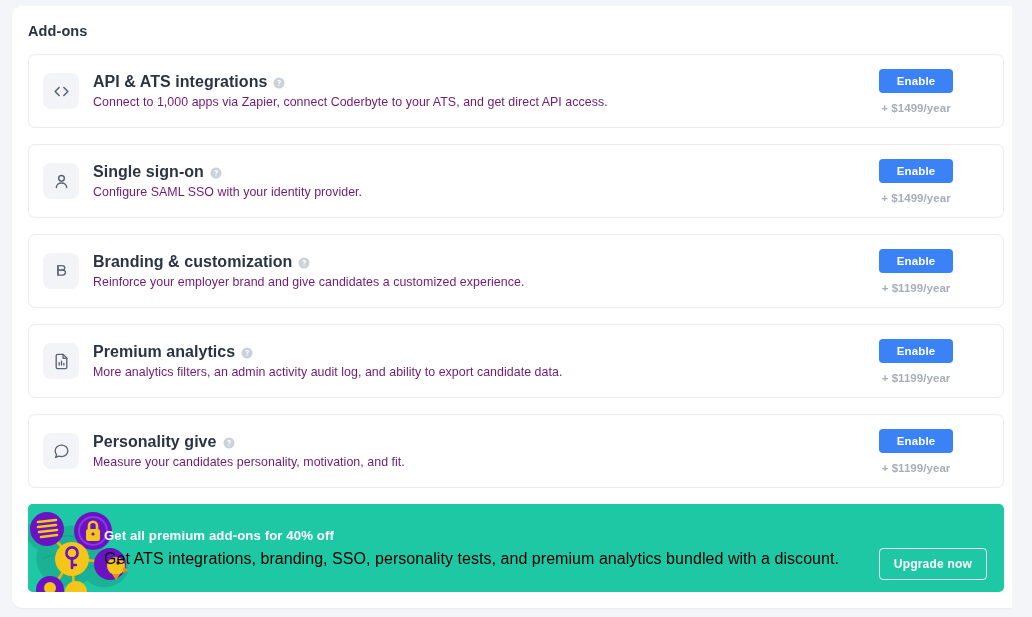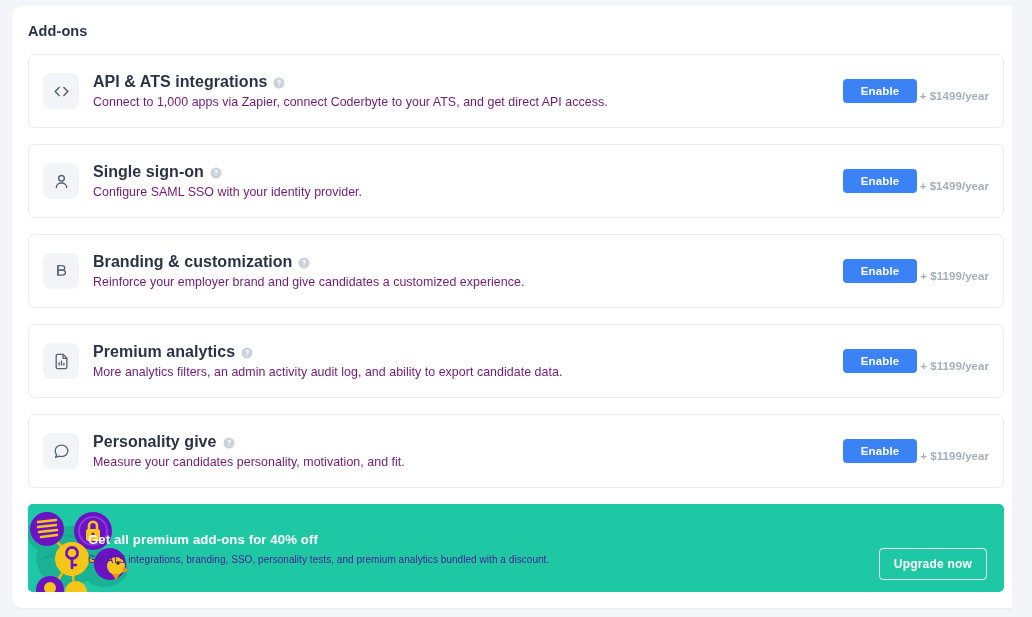--- a/index.html
+++ b/index.html
@@ -110,23 +110,23 @@
     color: #701a75;
     letter-spacing: 0.05px;
     white-space: nowrap;
   }
 
   .addon-action {
     width: 160px;
     min-width: 160px;
     padding-right: 14px;
     display: flex;
-    flex-direction: row;
-    align-items: center;
-    justify-content: space-between;
+    flex-direction: column;
+    align-items: center;
+    justify-content: center;
   }
 
   .enable-btn {
     width: 74px;
     height: 24px;
     background: #3b82f6;
     border: none;
     border-radius: 4px;
     color: #ffffff;
     font-family: inherit;
@@ -164,35 +164,35 @@
     left: 0;
     top: 0;
     width: 118px;
     height: 88px;
     overflow: hidden;
   }
   .promo-art svg { display: block; }
 
   .promo-text {
     position: relative;
-    margin-left: 60px;
+    margin-left: 76px;
     z-index: 2;
   }
 
   .promo-head {
     font-size: 13.2px;
     font-weight: bold;
     color: #ffffff;
     letter-spacing: 0.1px;
     margin-bottom: 7px;
   }
 
   .promo-sub {
-    font-size: 10px;
-    color: #4c1d95;
+    font-size: 16px;
+    color: #000000;
     letter-spacing: 0.05px;
   }
 
   .promo-action {
     position: absolute;
     right: 17px;
     top: 50%;
     transform: translateY(-50%);
     margin-top: 16px;
   }

